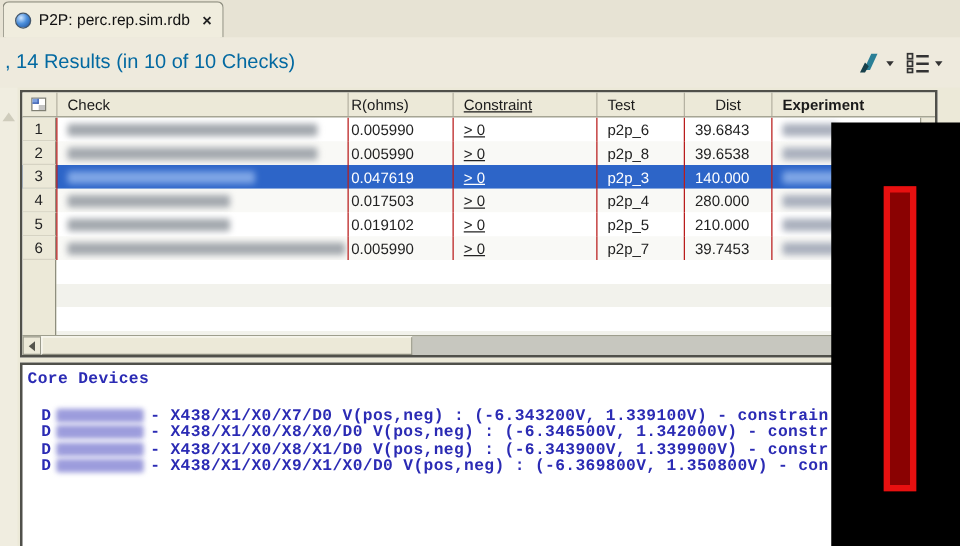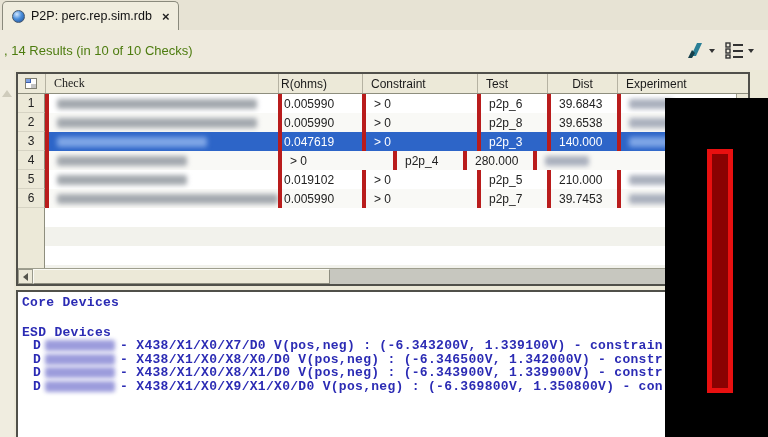--- a/index.html
+++ b/index.html
@@ -11,38 +11,38 @@
   .tab { display:flex; align-items:center; gap:6px; padding:0 9px; border:1px solid #8a8a7c; border-bottom:none; border-radius:5px 5px 0 0; font-size:12.5px; color:#111; white-space:nowrap; }
   .tab.active { height:29px; background:#f0edde; margin-left:2px; }
   .tab.inactive { height:26px; background:#e0dccb; margin-left:5px; }
   .sphere { width:13px; height:13px; border-radius:50%; border:1px solid #44576b; }
   .sphere.blue { background:radial-gradient(circle at 35% 30%, #cfe6ff, #4b8fdc 45%, #1b4c92); }
   .sphere.gray { background:radial-gradient(circle at 35% 30%, #f3f3f3, #a3a3a3 45%, #626262); border-color:#555; }
   .tab-close { font-weight:bold; font-size:13px; color:#222; margin-left:4px; cursor:default; }
 
   
   .resultsbar { position:absolute; left:0; top:30px; width:768px; height:40px; background:#eeeadd; display:flex; align-items:center; }
-  .results-text { font-size:13px; color:#4d7c0f; padding-left:4px; }
+  .results-text { font-size:16px; color:#0369a1; padding-left:4px; }
   .toolbar-icons { margin-left:auto; display:flex; align-items:center; gap:10px; padding-right:14px; }
   .icon-group { display:flex; align-items:center; gap:3px; }
   .dd-arrow { width:0; height:0; border-left:3.5px solid transparent; border-right:3.5px solid transparent; border-top:4.5px solid #333; margin-top:2px; }
 
   
   .tableframe { position:absolute; left:16px; top:72px; width:734px; height:214px; border:2px solid #50504a; background:#fff; display:flex; flex-direction:column; }
   .thead { display:flex; height:20px; background:#ece9d8; border-bottom:1px solid #8e8e7e; font-size:12px; color:#1a1a1a; }
   .thcell { display:flex; align-items:center; border-left:1px solid #b5b2a2; overflow:hidden; white-space:nowrap; }
   .thcell:first-child { border-left:none; }
-  .c-num{width:27px;} .c-check{width:233px;font-family:Liberation Serif, serif;} .c-r{width:84px;} .c-constraint{width:115px;} .c-test{width:70px;} .c-dist{width:70px;} .c-exp{width:119px;}
+  .c-num{width:27px;} .c-check{width:233px;} .c-r{width:84px;} .c-constraint{width:115px;text-decoration:underline;} .c-test{width:70px;} .c-dist{width:70px;} .c-exp{width:119px;font-weight:bold;}
   .pad8{padding-left:8px;} .pad2{padding-left:2px;} .center{justify-content:center;}
 
   .tbody { position:relative; flex:1; overflow:hidden; }
   .trow { display:flex; height:19px; width:718px; font-size:12px; color:#222; background:#fff; }
   .trow.even { background:#f9f9f6; }
   .trow.selected { background:#2d65c8; color:#fff; }
-  .tcell { display:flex; align-items:center; border-left:4px solid #b91c1c; overflow:hidden; white-space:nowrap; }
+  .tcell { display:flex; align-items:center; border-left:1px solid #b91c1c; overflow:hidden; white-space:nowrap; }
   .trow .c-num { background:#ece9d8; color:#222; justify-content:center; border-left:none; border-right:1px solid #8e8e7e; border-bottom:1px solid #d6d3c3; }
   .empty-stripes { width:718px; height:60px; background:repeating-linear-gradient(to bottom,#ffffff 0 19px,#f2f2ec 19px 38px); position:relative; }
   .empty-numcol { position:absolute; left:0; top:0; width:27px; height:60px; background:#ece9d8; border-right:1px solid #8e8e7e; }
   .vstrip { position:absolute; right:0; top:0; width:12px; height:100%; background:#ece9d8; border-left:1px solid #9e9e8e; }
   .vstrip .up-arrow { position:absolute; left:2px; top:16px; width:0; height:0; border-left:4px solid transparent; border-right:4px solid transparent; border-bottom:5px solid #8a8a7c; }
 
   .hscroll { height:16px; display:flex; align-items:stretch; background:#c7c7bf; border-top:1px solid #9e9e8e; }
   .hs-btn { width:15px; background:#ece9d8; border:1px solid #9a9a8c; display:flex; align-items:center; justify-content:center; }
   .hs-left-arrow { width:0; height:0; border-top:4px solid transparent; border-bottom:4px solid transparent; border-right:5px solid #55554d; }
   .hs-thumb { width:297px; background:#ece9d8; border:1px solid #fbfbf5; border-right-color:#8e8e80; border-bottom-color:#8e8e80; }
@@ -169,20 +169,21 @@
         <div class="tcell c-dist pad8">140.000</div>
         <div class="tcell c-exp pad8">
             <span class="redacted onblue" style="width:44px"></span>
           </div>
       </div>
       <div class="trow even">
         <div class="tcell c-num">4</div>
         <div class="tcell c-check pad8">
             <span class="redacted gray" style="width:130px"></span>
           </div>
+        <div class="tcell c-r pad2">0.017503</div>
         <div class="tcell c-constraint pad8">&gt; 0</div>
         <div class="tcell c-test pad8">p2p_4</div>
         <div class="tcell c-dist pad8">280.000</div>
         <div class="tcell c-exp pad8">
             <span class="redacted exp" style="width:44px"></span>
           </div>
       </div>
       <div class="trow">
         <div class="tcell c-num">5</div>
         <div class="tcell c-check pad8">
@@ -223,21 +224,20 @@
       <div class="hs-btn">
           <span class="hs-left-arrow"></span>
         </div>
       <div class="hs-thumb"></div>
       <div class="hs-track"></div>
     </div>
   </div>
 
   <div class="logframe">
     <div class="logtext logheader core">Core Devices</div>
-    <div class="logtext logheader">ESD Devices</div>
     <div class="logtext logline"><span>D</span><span class="redacted logname" style="width:70px"></span><span>- X438/X1/X0/X7/D0 V(pos,neg) : (-6.343200V, 1.339100V) - constrain</span></div>
     <div class="logtext logline"><span>D</span><span class="redacted logname" style="width:70px"></span><span>- X438/X1/X0/X8/X0/D0 V(pos,neg) : (-6.346500V, 1.342000V) - constr</span></div>
     <div class="logtext logline"><span>D</span><span class="redacted logname" style="width:70px"></span><span>- X438/X1/X0/X8/X1/D0 V(pos,neg) : (-6.343900V, 1.339900V) - constr</span></div>
     <div class="logtext logline"><span>D</span><span class="redacted logname" style="width:70px"></span><span>- X438/X1/X0/X9/X1/X0/D0 V(pos,neg) : (-6.369800V, 1.350800V) - con</span></div>
   </div>
 
   <div class="overlay">
     <div class="red-rect"></div>
   </div>
 

